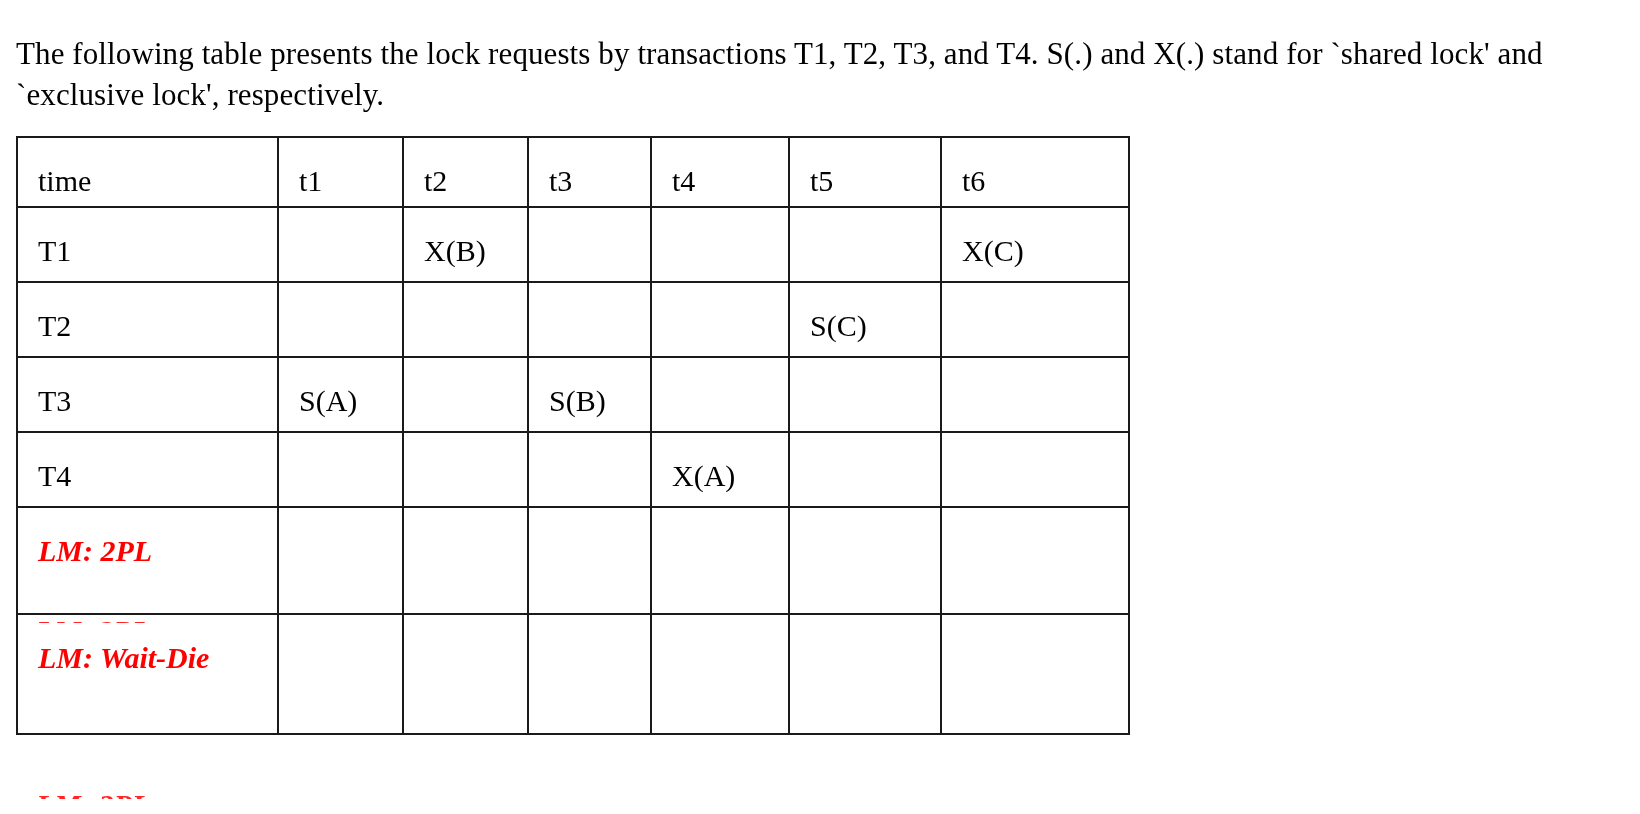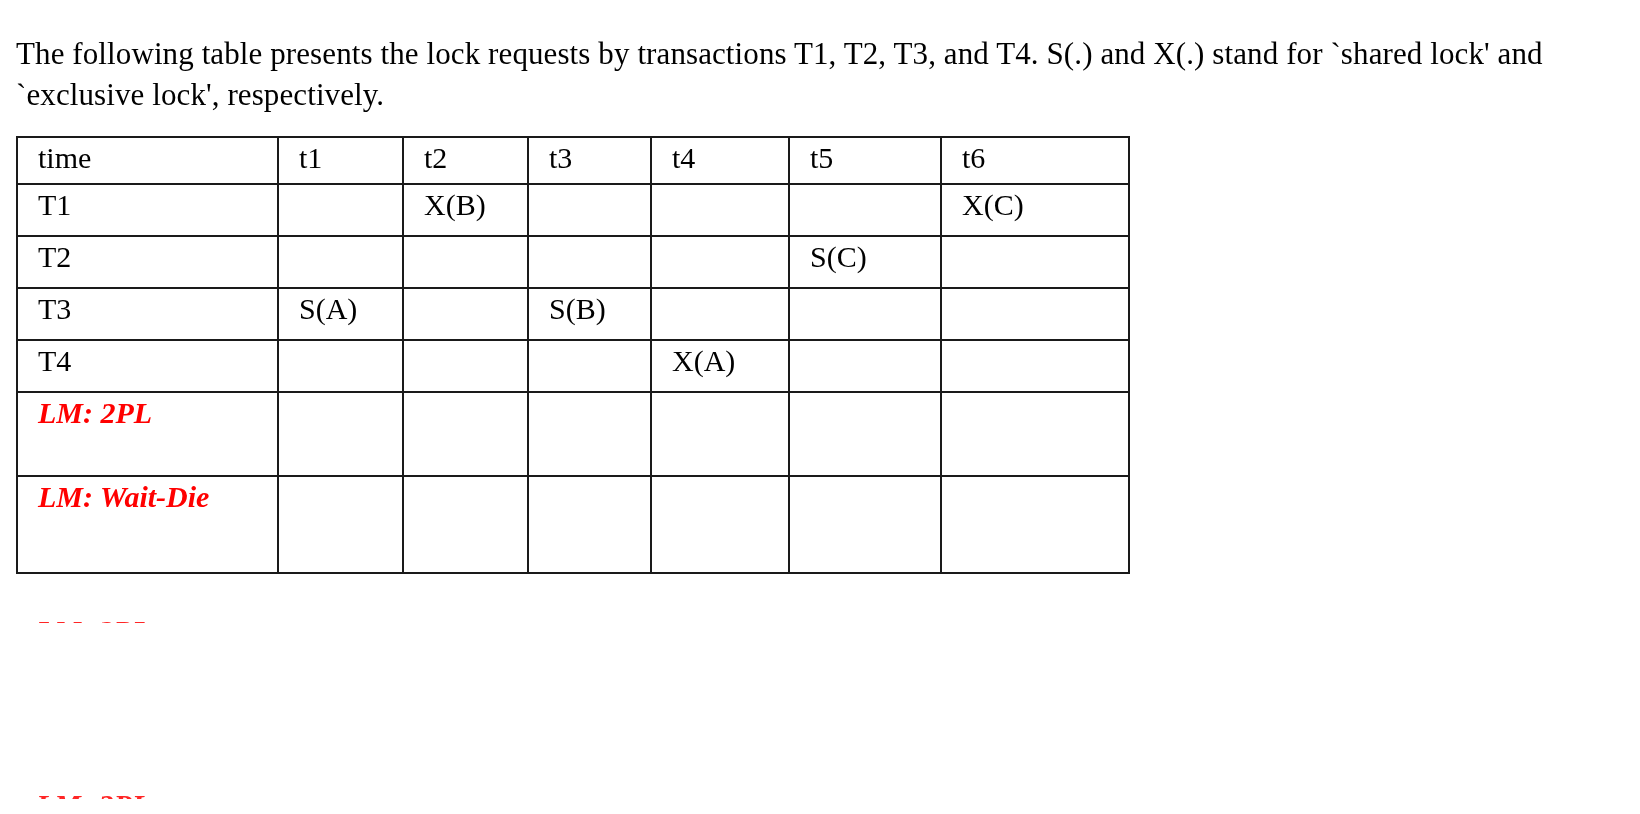--- a/index.html
+++ b/index.html
@@ -39,21 +39,21 @@
     left: 16px;
     top: 136px;
     width: 1112px;
     border-collapse: collapse;
     table-layout: fixed;
     font-size: 30px;
   }
   .lock-table td {
     border: 2px solid #1a1a1a;
     vertical-align: top;
-    padding: 1px 0 0 20px;
+    padding: 24px 0 0 20px;
     line-height: 38px;
     height: 40px;
     overflow: hidden;
   }
 
   
   col.c-time { width: 261px; }
   col.c-t1   { width: 125px; }
   col.c-t2   { width: 125px; }
   col.c-t3   { width: 123px; }

